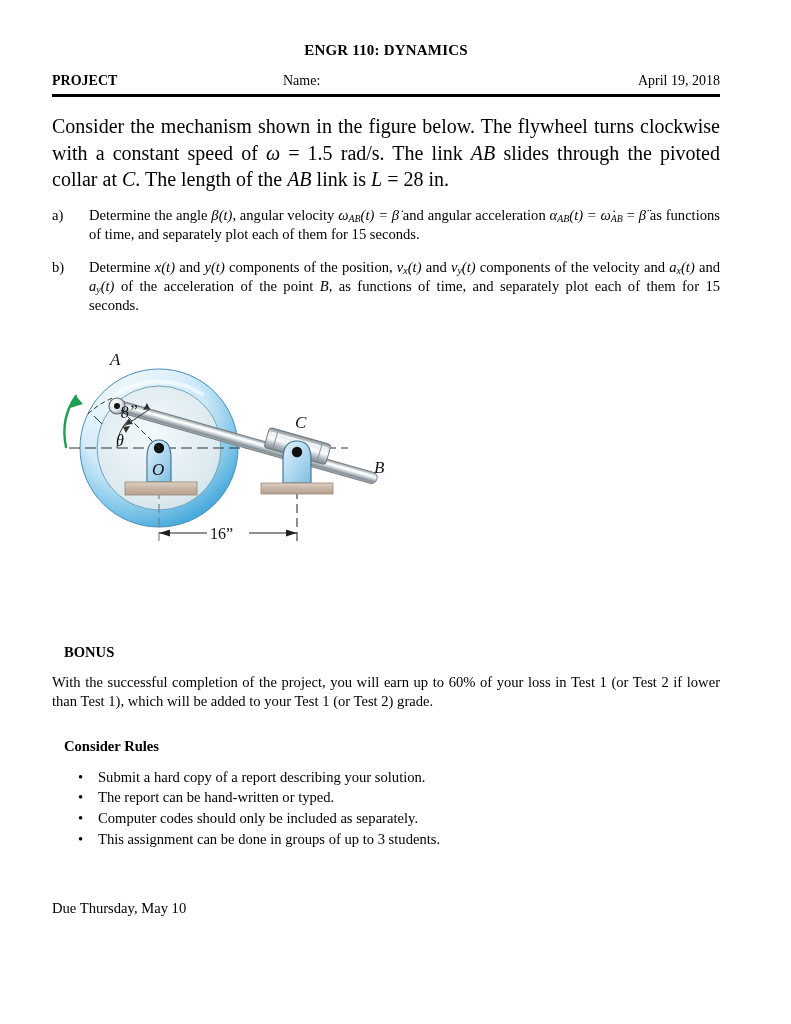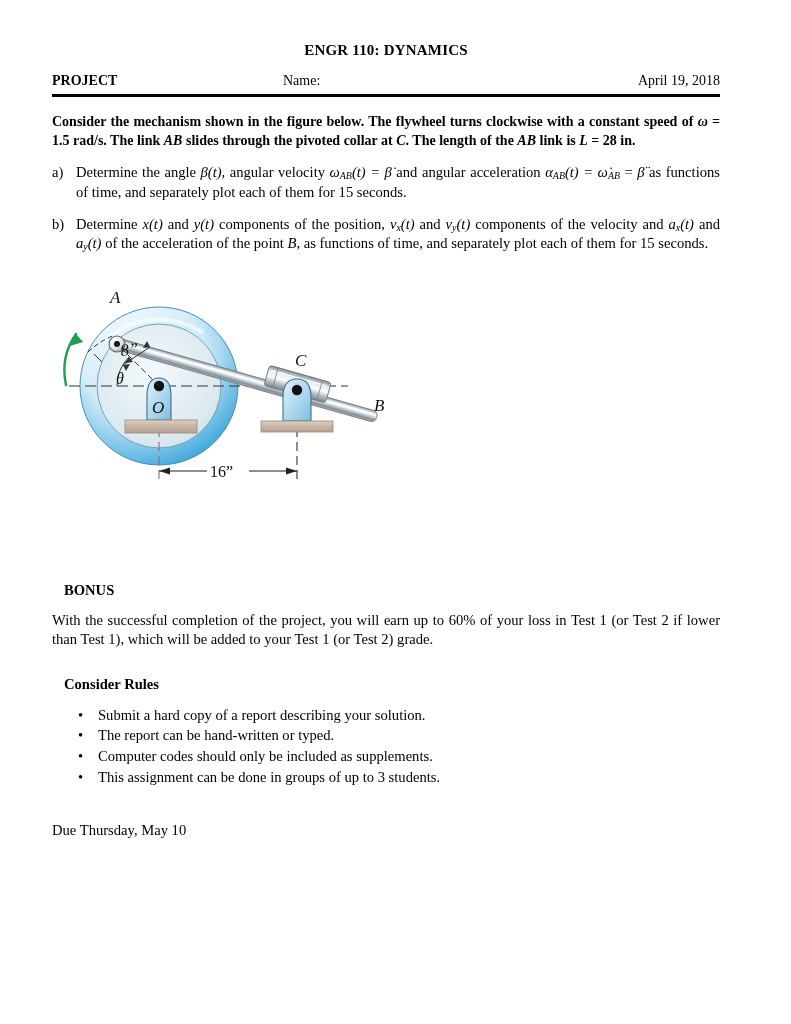--- a/index.html
+++ b/index.html
@@ -57,38 +57,38 @@
     text-align: right;
   }
   .header-rule {
     height: 3px;
     background: #000;
     margin: 2px 0 16px 0;
   }
 
   
   p.body-par {
-    font-size: 14px;
+    font-size: 20px;
     line-height: 1.33;
     margin: 0 0 13px 0;
     text-align: justify;
-    font-weight: bold;
   }
   .list-item {
     display: flex;
     font-size: 14.6px;
     line-height: 1.33;
     margin: 0 0 13px 0;
   }
   .list-marker {
     flex: 0 0 24px;
   }
   .list-body {
     flex: 1 1 auto;
     text-align: justify;
+    margin-left: 13px;
   }
   i, .it { font-style: italic; }
   .mathvar { font-style: italic; }
   sub {
     font-size: 0.68em;
     font-style: italic;
     vertical-align: -0.22em;
   }
 
   
@@ -128,21 +128,21 @@
   .rules-list li .bullet {
     flex: 0 0 46px;
     text-align: left;
     padding-left: 26px;
     box-sizing: border-box;
   }
   .rules-list li .txt { flex: 1 1 auto; }
   b, .bold { font-weight: normal; }
   .due-line {
     font-size: 14.6px;
-    margin-top: 34px;
+    margin-top: 50px;
   }
   .spacer-bonus { height: 40px; }
   .spacer-rules { height: 14px; }
 </style>
 </head>
 <body>
 
 <div class="page">
   <div class="content">
 
@@ -310,21 +310,21 @@
       <li>
         <span class="bullet">•</span>
         <span class="txt">Submit a hard copy of a report describing your solution.</span>
       </li>
       <li>
         <span class="bullet">•</span>
         <span class="txt">The report can be hand-written or typed.</span>
       </li>
       <li>
         <span class="bullet">•</span>
-        <span class="txt">Computer codes should only be included as supplements.</span>
+        <span class="txt">Computer codes should only be included as separately.</span>
       </li>
       <li>
         <span class="bullet">•</span>
         <span class="txt"><span>This assignment can be done </span><b>in groups of up to 3 students</b><span>.</span></span>
       </li>
     </ul>
 
     <div class="due-line"><b>Due</b><span> Thursday, May 10</span></div>
 
   </div>

